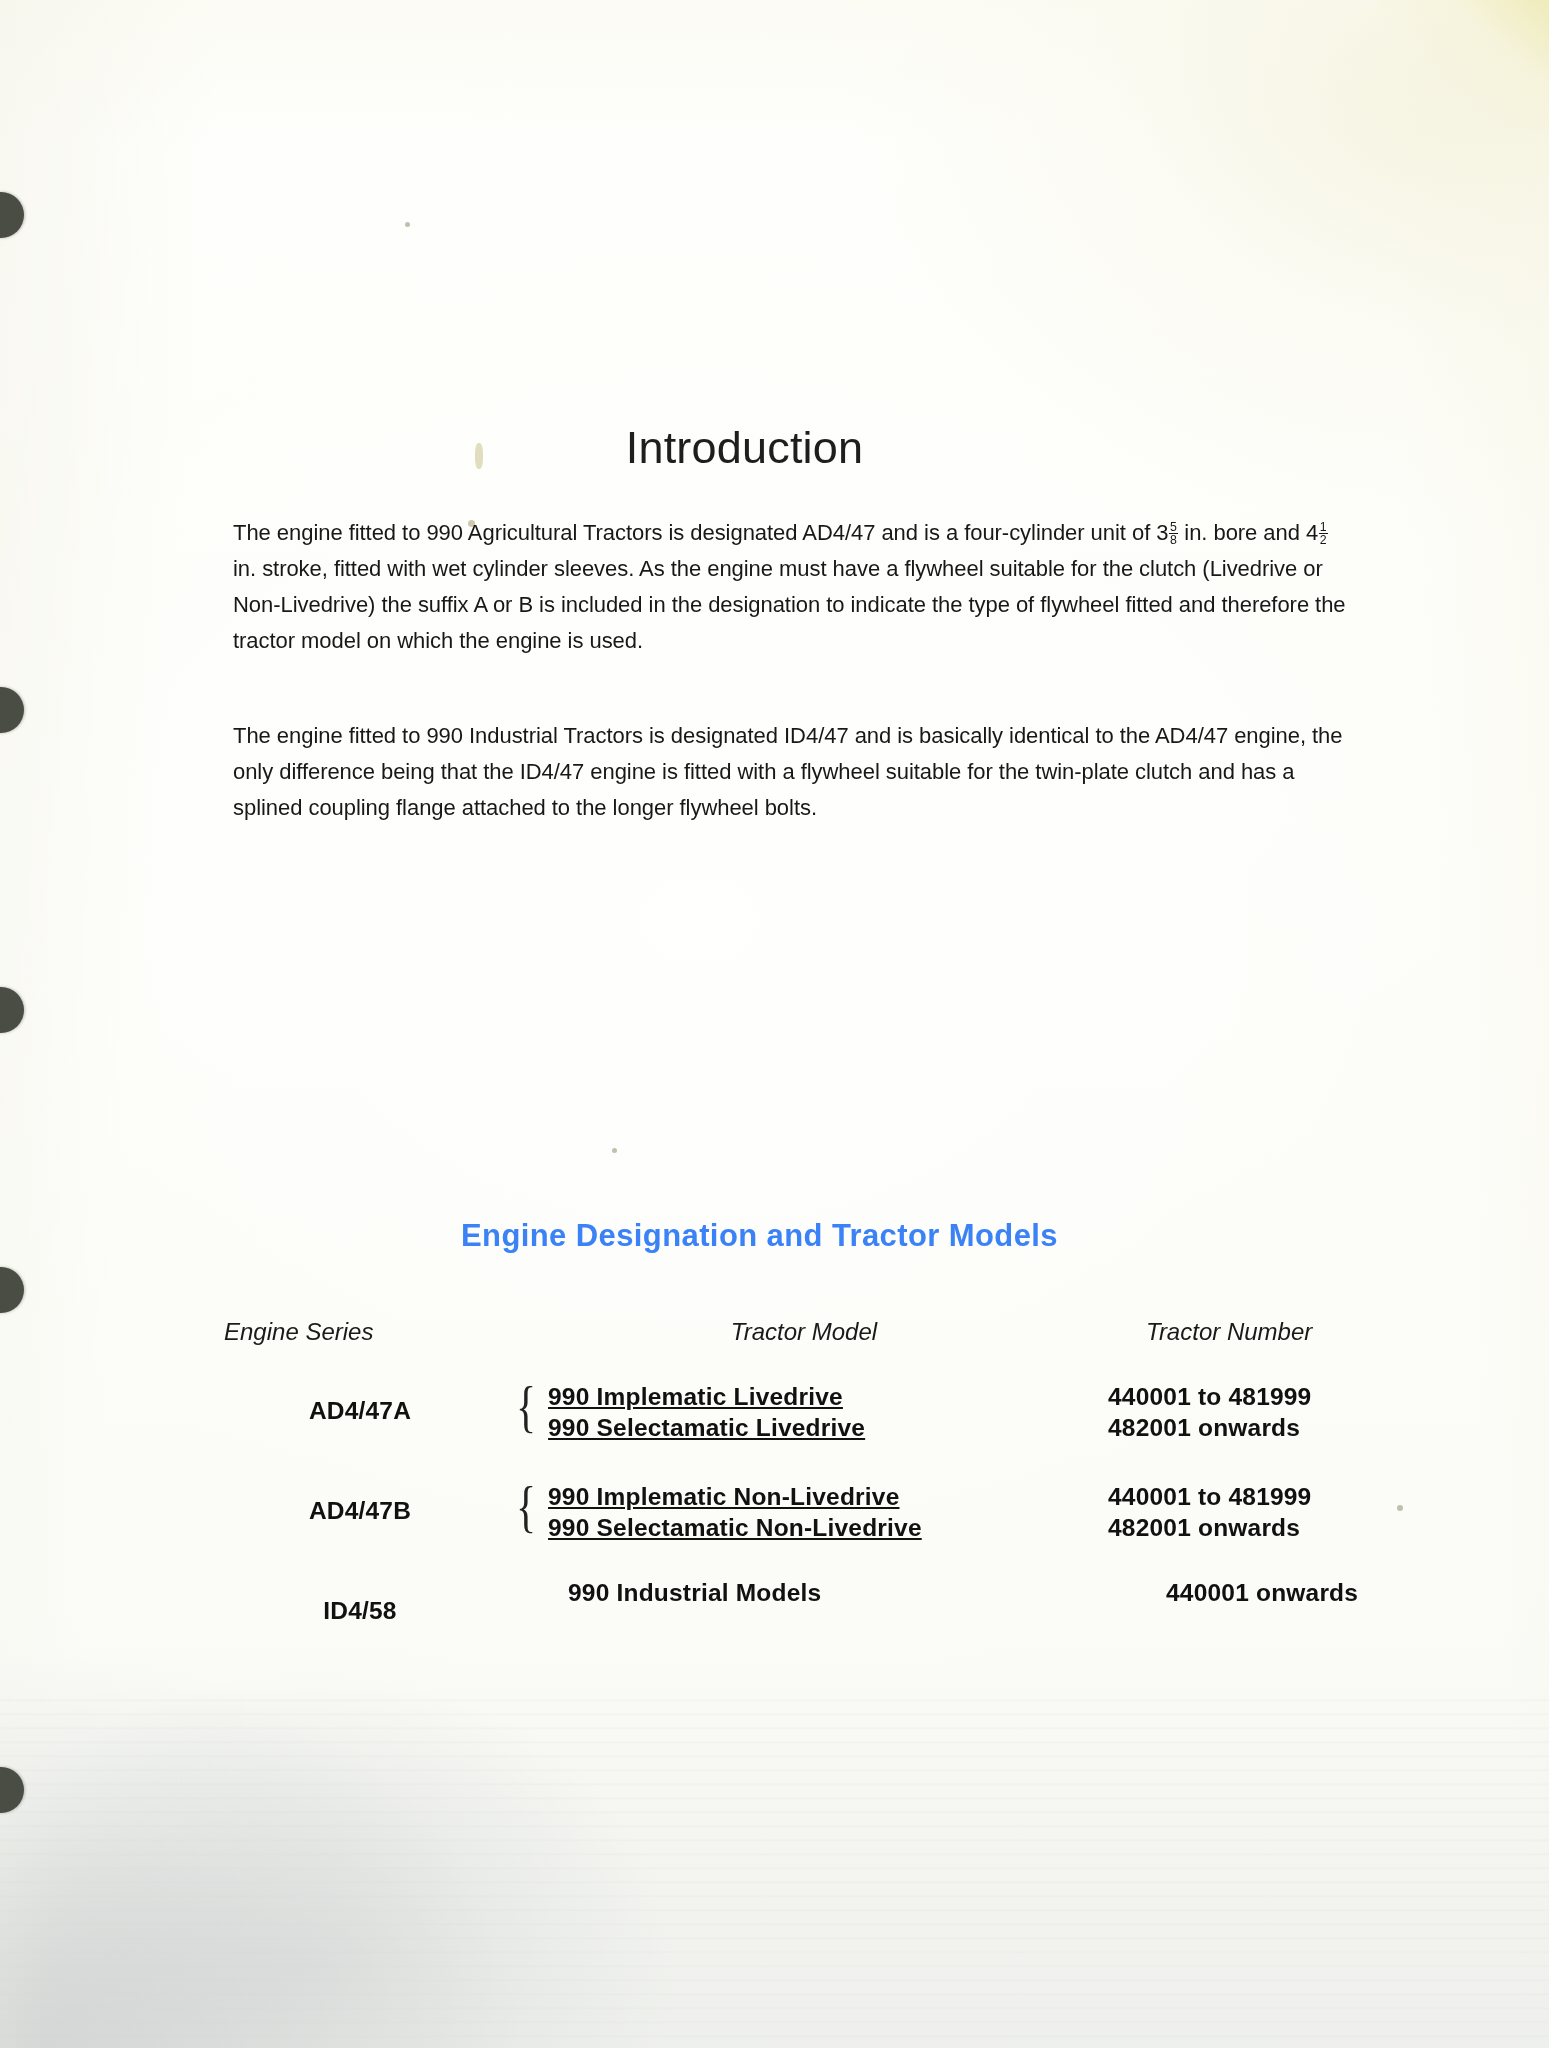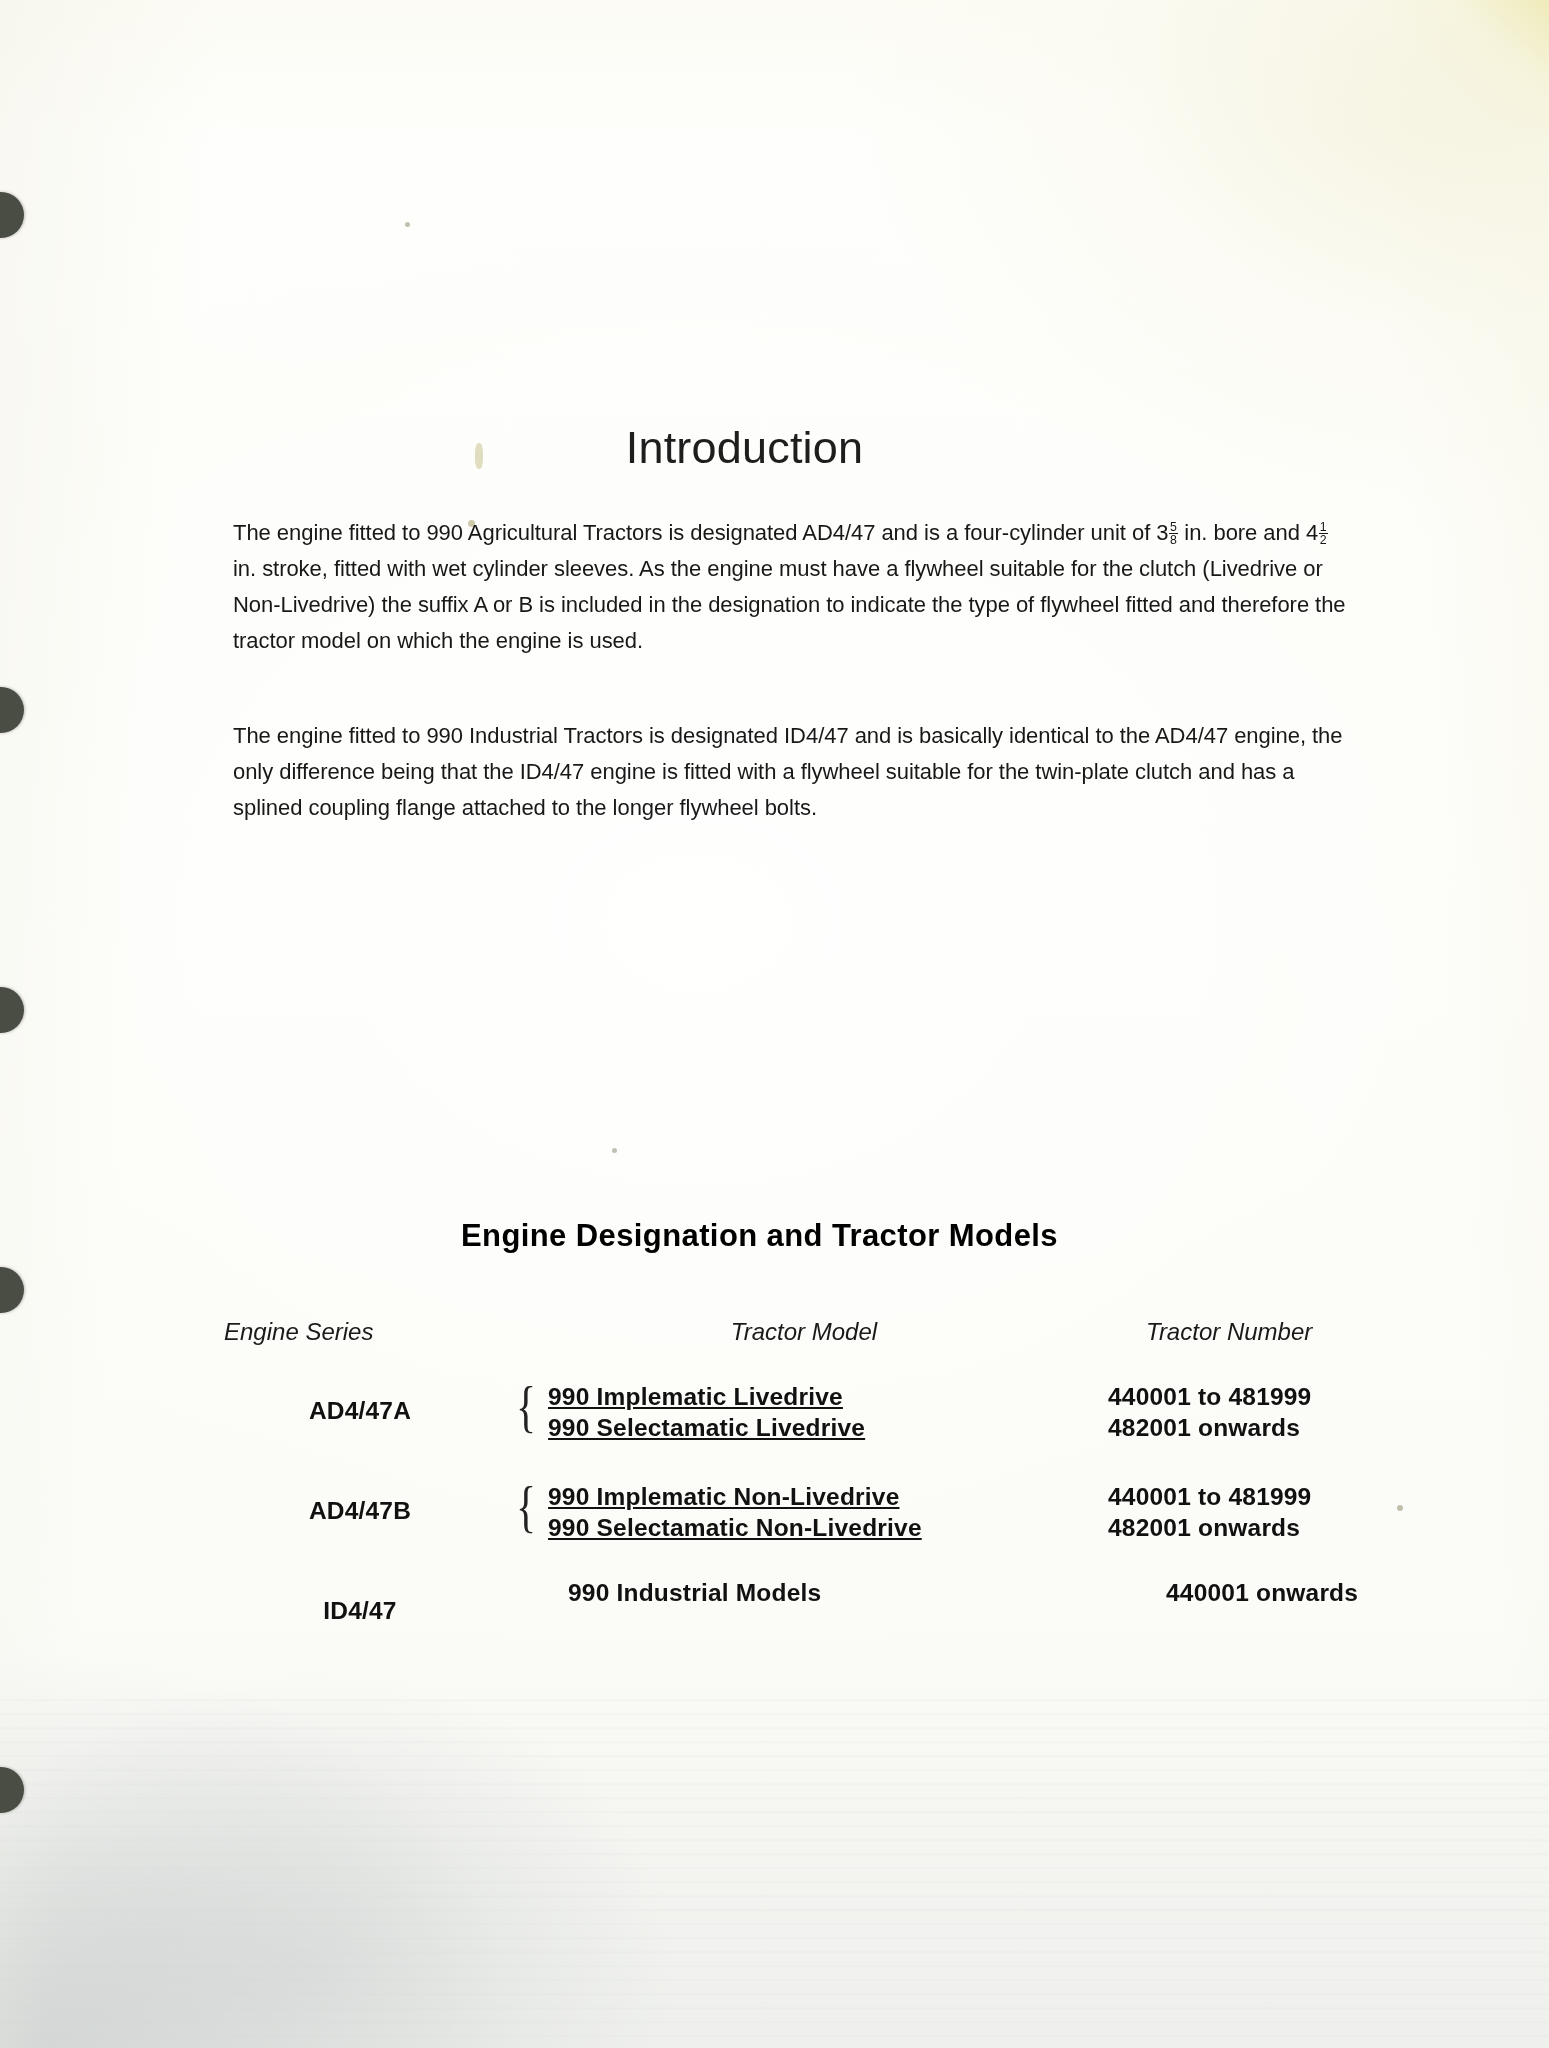--- a/index.html
+++ b/index.html
@@ -113,21 +113,21 @@
 
   
   .section-title {
     position: absolute;
     left: 0; right: 0;
     top: 1192px;
     text-align: center;
     font-size: 31px;
     font-weight: 700;
     letter-spacing: 0.4px;
-    color: #000000;
+    color: #3b82f6;
     padding-right: 30px;
   }
 
   .spec-table {
     position: absolute;
     left: 210px;
     top: 1275px;
     width: 1160px;
   }
   .spec-row { display: flex; align-items: flex-start; }
@@ -263,21 +263,21 @@
             <div>440001 to 481999</div>
             <div>482001 onwards</div>
           </div>
         </div>
       </div>
 
       <div class="row-gap-2"></div>
 
       <div class="spec-row data-row row-single">
         <div class="col-series">
-          <span class="col-series-cell">ID4/47</span>
+          <span class="col-series-cell">ID4/58</span>
         </div>
         <div class="col-model">
           <div>990 Industrial Models</div>
         </div>
         <div class="col-number">
           <div>440001 onwards</div>
         </div>
       </div>
 
     </div>

